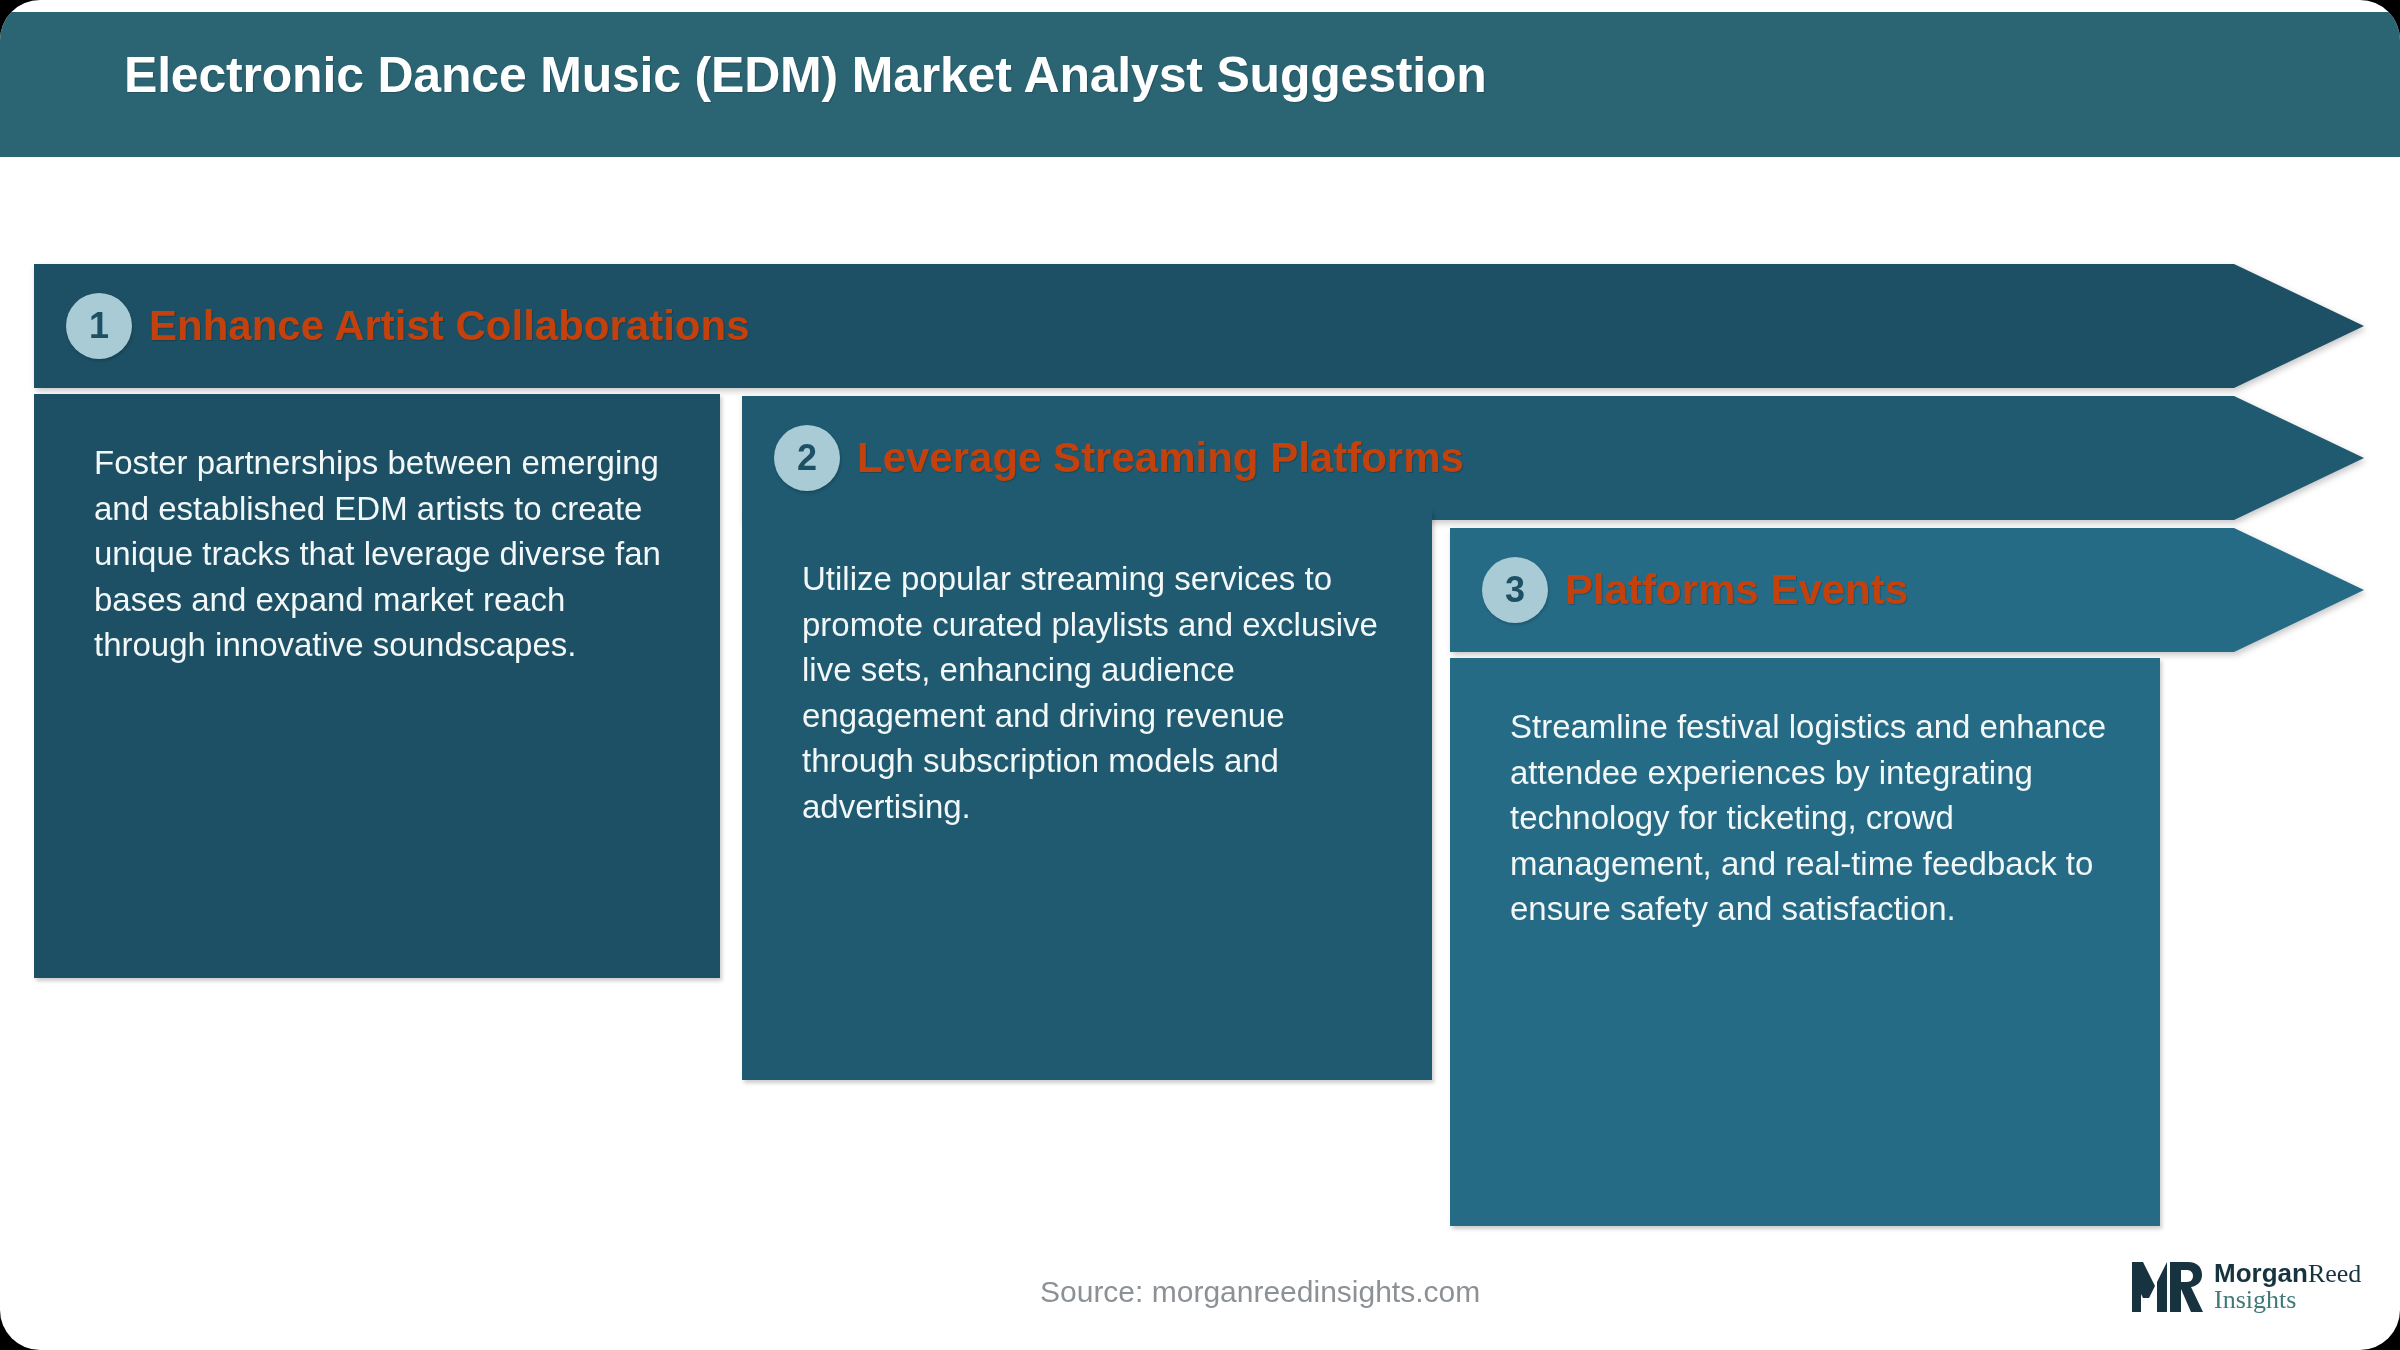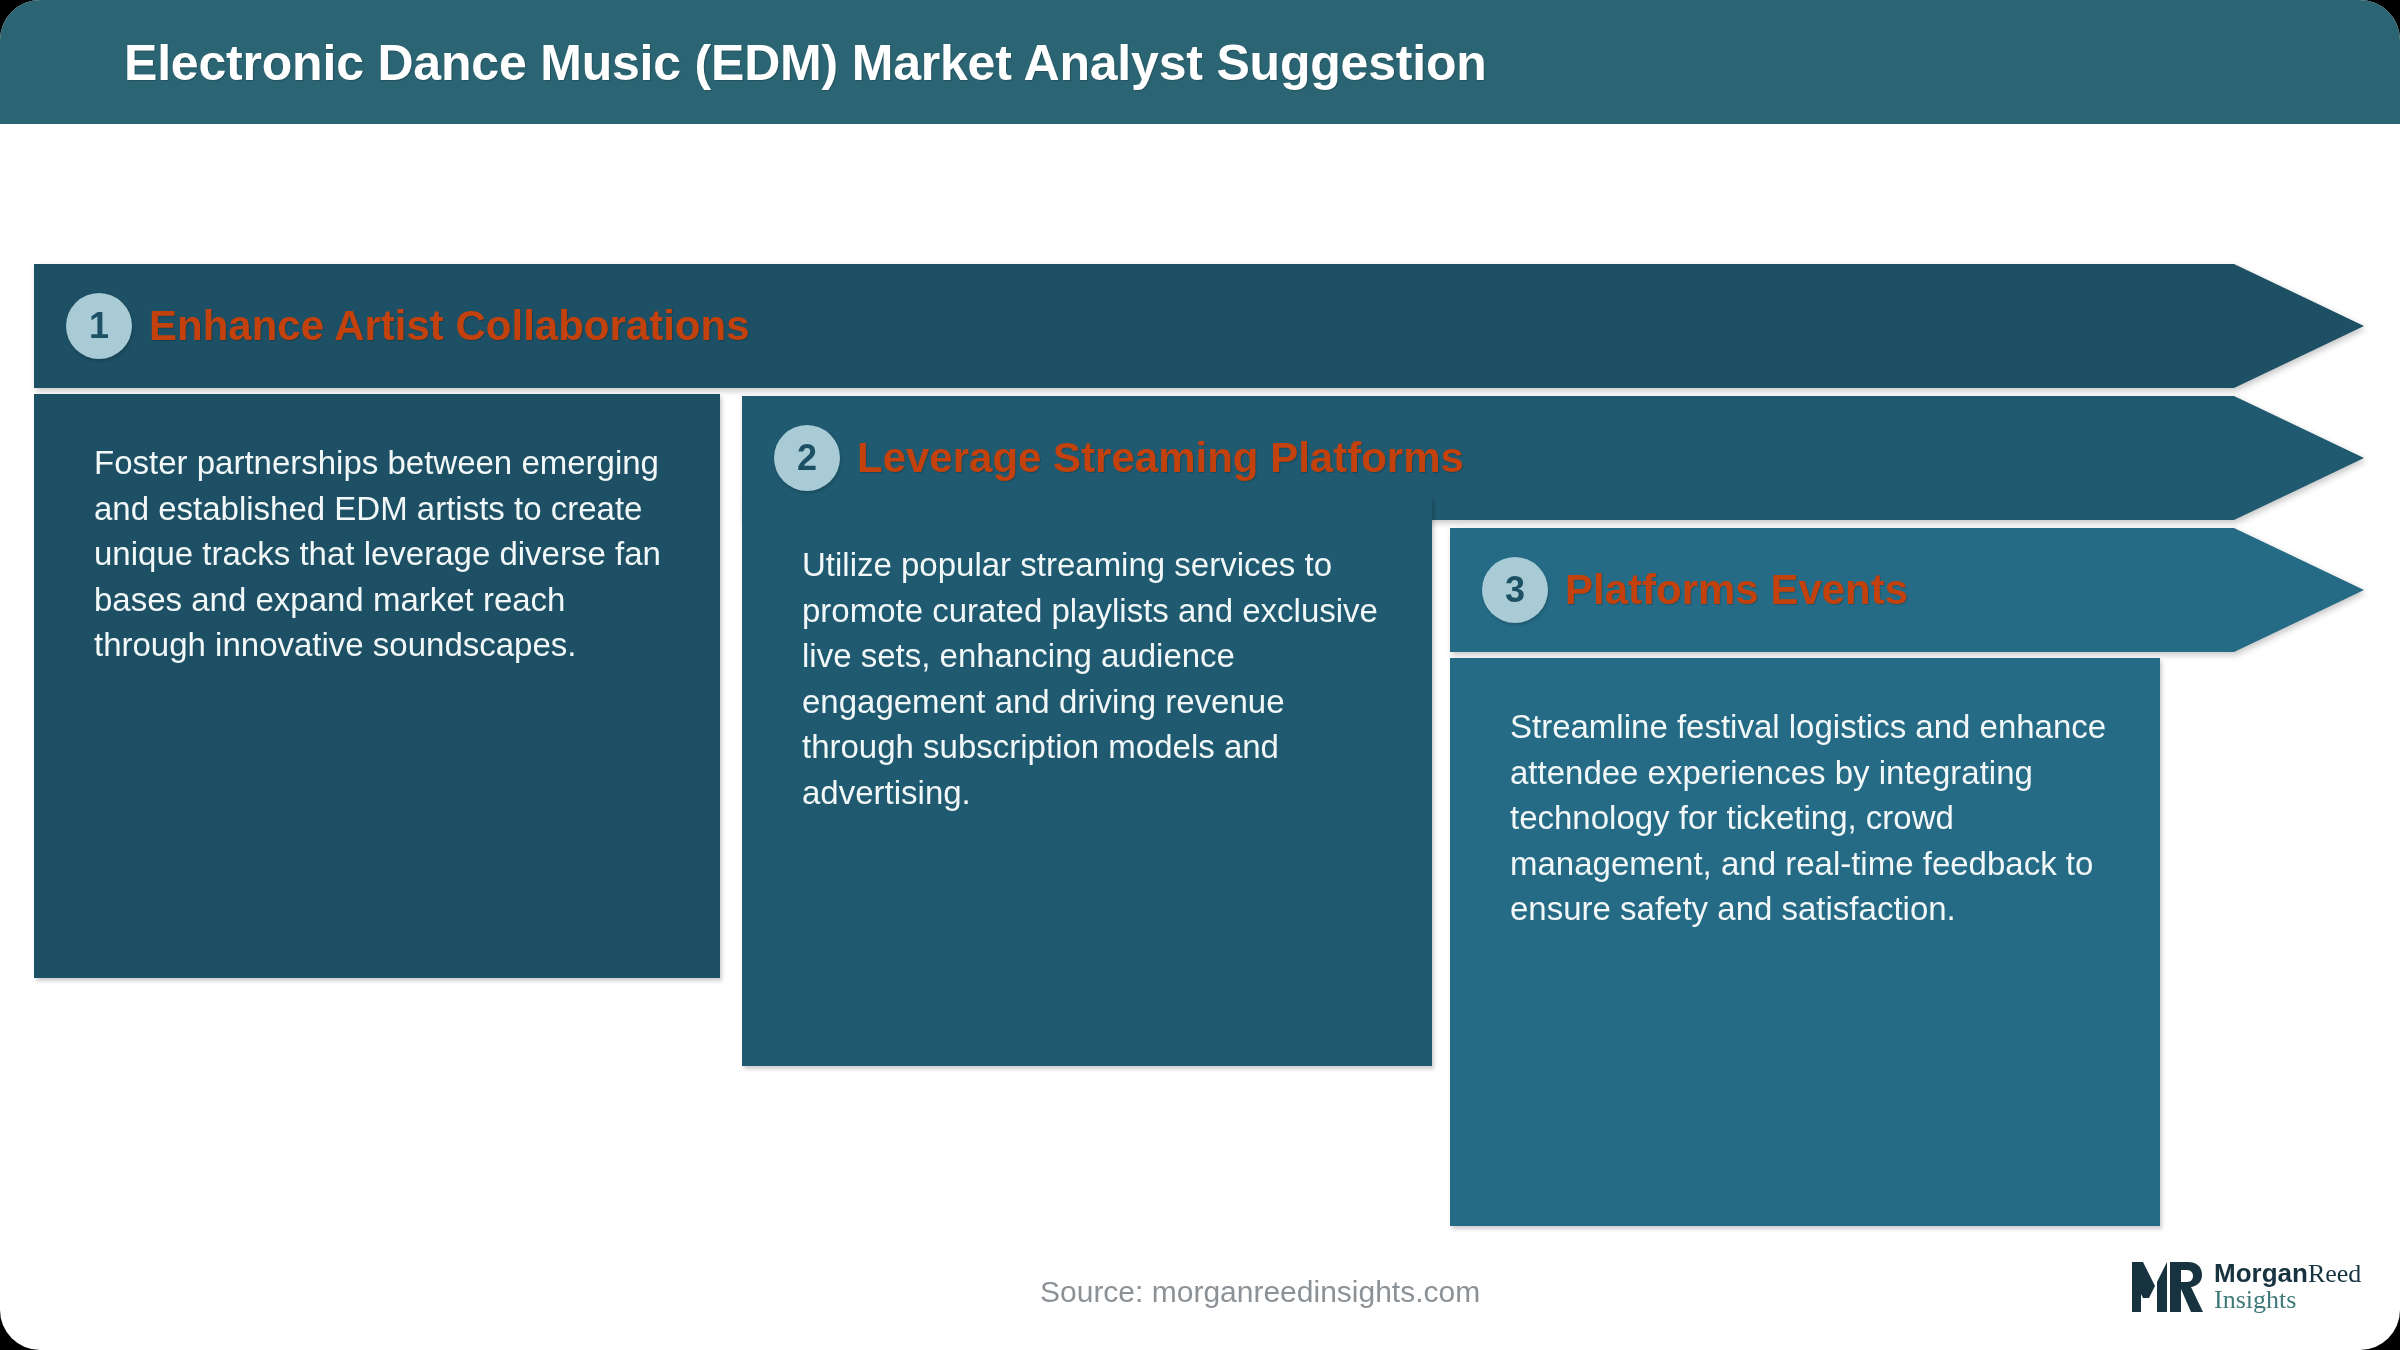--- a/index.html
+++ b/index.html
@@ -20,23 +20,23 @@
     height: 1350px;
     background: #ffffff;
     border-radius: 40px;
     overflow: hidden;
   }
 
   
   #header {
     position: absolute;
     left: 0;
-    top: 0;
+    top: 12px;
     width: 2400px;
-    height: 124px;
+    height: 145px;
     background: #2b6472;
     box-sizing: border-box;
   }
   #header-title {
     position: absolute;
     left: 124px;
     top: 34px;
     font-size: 50px;
     font-weight: bold;
     color: #ffffff;
@@ -101,21 +101,21 @@
     box-shadow: 2px 3px 4px rgba(0,0,0,0.20);
   }
   .content-text {
     font-size: 33px;
     line-height: 1.38;
     color: #f2f7f8;
     font-weight: 400;
   }
 
   #box-1 { left: 34px;   top: 394px; width: 686px;  height: 584px; background: #1d5065; }
-  #box-2 { left: 742px;  top: 496px; width: 690px;  height: 570px; background: #1f5a70; }
+  #box-2 { left: 742px;  top: 510px; width: 690px;  height: 570px; background: #1f5a70; }
   #box-3 { left: 1450px; top: 658px; width: 710px;  height: 568px; background: #266b86; }
 
   
   #source {
     position: absolute;
     left: 1040px;
     top: 1275px;
     font-size: 30px;
     color: #8c9196;
     white-space: nowrap;

